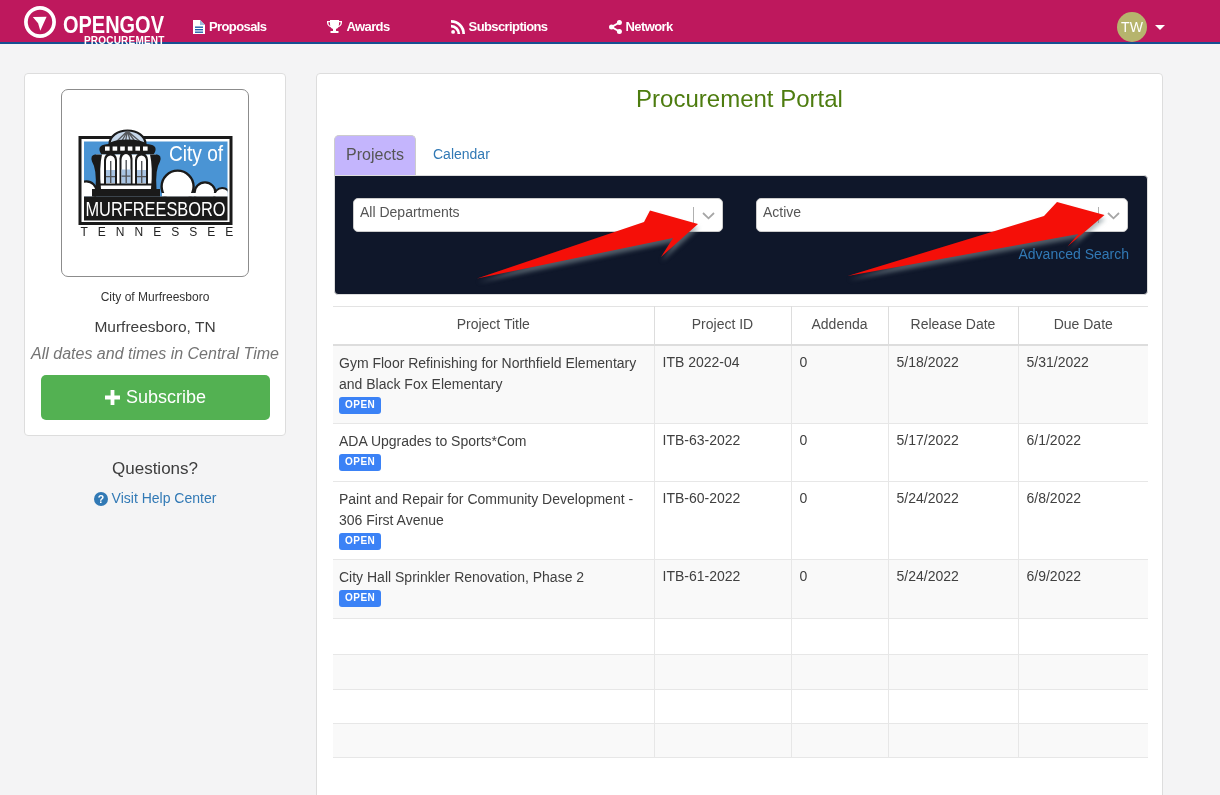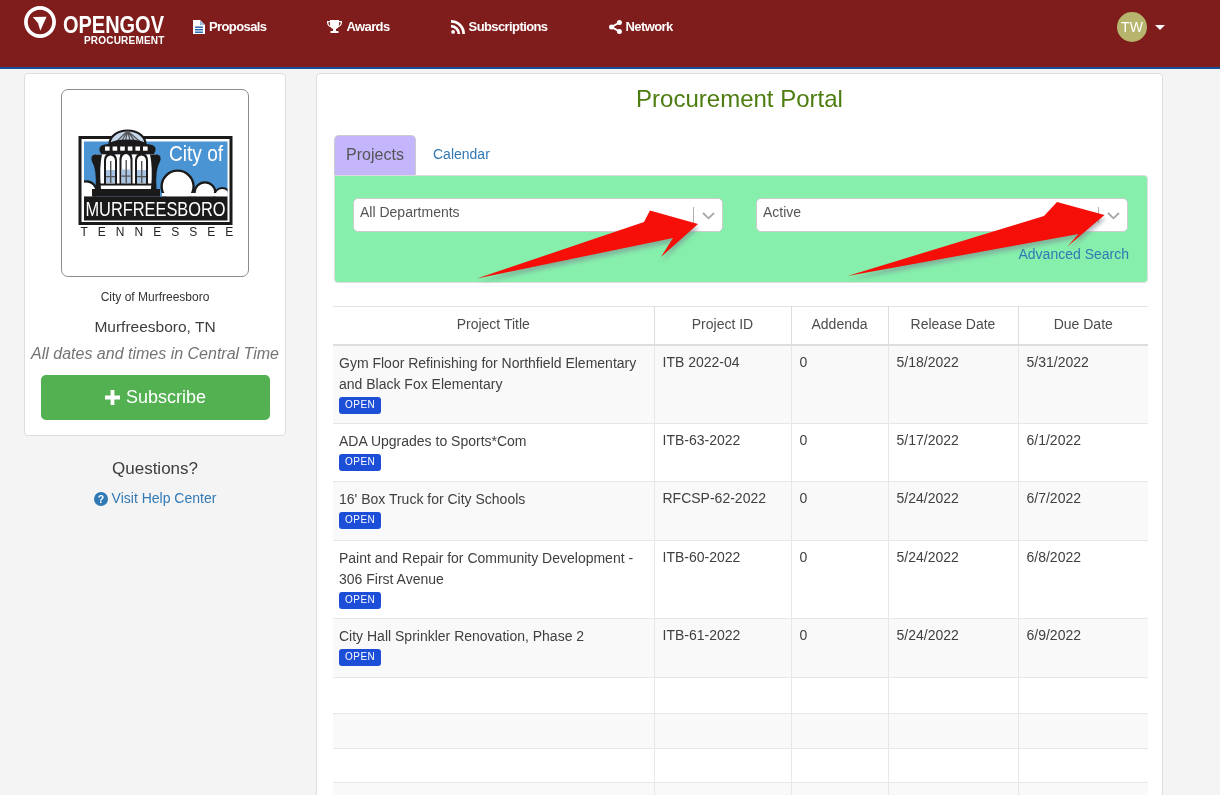--- a/index.html
+++ b/index.html
@@ -1,20 +1,20 @@
 <!DOCTYPE html>
 <html><head>
 <meta charset="utf-8">
 <style>
 * { margin:0; padding:0; box-sizing:border-box; }
 html,body { width:1220px; height:795px; overflow:hidden; }
 body { font-family:"Liberation Sans", sans-serif; background:#f4f4f5; position:relative; }
 
 
-.nav { position:absolute; left:0; top:0; width:1220px; height:69px; background:#7f1d1d; border-bottom:2px solid #174f92;padding-left:20px; }
+.nav { position:absolute; left:0; top:0; width:1220px; height:44px; background:#be185d; border-bottom:2px solid #174f92;padding-left:20px; }
 .logo-wrap { position:absolute; left:26px; top:14px; }
 .logo-circ { position:absolute; left:-2px; top:-8px; width:32px; height:32px; }
 .logo-text { position:absolute; left:37px; top:-3px; color:#fff; font-weight:bold; font-size:24px; letter-spacing:0px; transform:scaleX(0.832); transform-origin:left top; white-space:nowrap; }
 .logo-sub { position:absolute; left:58px; top:21px; color:#fff; font-weight:bold; font-size:10px; letter-spacing:0.2px; white-space:nowrap; }
 .navitems { position:absolute; left:193px; top:0; height:53px; display:flex; align-items:center;gap:36px; }
 .navitem { color:#fff; font-weight:bold; font-size:13px; letter-spacing:-0.6px; display:flex; align-items:center; margin-right:25px; white-space:nowrap; }
 .navitem svg { margin-right:4px; }
 .avatar { position:absolute; left:1117px; top:12px; width:30px; height:30px; border-radius:50%; background:#b6b46d; color:#fff; font-size:14px; text-align:center; line-height:30px; }
 .caret { position:absolute; left:1155px; top:25px; width:0; height:0; border-left:5.5px solid transparent; border-right:5.5px solid transparent; border-top:5.5px solid #fff; }
 
@@ -28,41 +28,41 @@
 .subscribe svg { vertical-align:-2px; margin-right:6px; }
 .questions { position:absolute; left:24px; top:459px; width:262px; text-align:center; font-size:17px; color:#3d3d3d; }
 .helpctr { position:absolute; left:24px; top:490px; width:262px; text-align:center; font-size:14px; color:#3179b5; }
 .helpctr svg { vertical-align:-3px; margin-right:4px; }
 
 
 .mcard { position:absolute; left:316px; top:73px; width:847px; height:760px; background:#fff; border:1px solid #ddd; border-radius:4px; }
 .ptitle { position:absolute; left:0; top:11px; width:100%; text-align:center; font-size:24px; color:#4d7c0f; }
 .tab { position:absolute; left:17px; top:61px; width:82px; height:41px; background:#c4b5fd; border:1px solid #ccc; border-bottom:none; border-radius:5px 5px 0 0; font-size:16px; color:#555; text-align:center; line-height:38px; }
 .caltab { position:absolute; left:116px; top:61px; height:41px; font-size:14px; color:#3179b5; line-height:38px; }
-.fpanel { position:absolute; left:17px; top:101px; width:814px; height:108px; background:#86efac; border:1px solid #ddd; border-radius:0 4px 4px 4px; }
+.fpanel { position:absolute; left:17px; top:101px; width:814px; height:120px; background:#0f172a; border:1px solid #ddd; border-radius:0 4px 4px 4px; }
 .sel { position:absolute; top:22px; height:34px; background:#fff; border:1px solid #ccc; border-radius:5px; font-size:14px; color:#555; }
 .sel .txt { position:absolute; left:6px; top:5px; }
 .sel .chev { position:absolute; right:0; top:0; width:29px; height:32px; }
 .sel .chev::before { content:""; position:absolute; left:0; top:8px; height:16px; width:1px; background:#b0b0b0; }
 .sel .chev svg { position:absolute; left:9px; top:13px; }
 .sel1 { left:18px; width:370px; }
 .sel2 { left:421px; width:372px; }
 .advs { position:absolute; right:18px; top:70px; font-size:14px; color:#3179b5; }
 
 
 table { position:absolute; left:16px; top:232px; border-collapse:collapse; table-layout:fixed; width:815px; font-size:14px; color:#404040; }
 th { font-weight:normal; color:#4d4d4d; font-size:14px; text-align:center; border:1px solid #ddd; border-top:1px solid #e3e3e3; border-bottom:2px solid #ddd; height:38px; padding:0 0 3px 0; }
 th:first-child { border-left:none; } th:last-child { border-right:none; }
 td { border:1px solid #e7e7e7; text-align:left; vertical-align:top; padding:8px 8px; }
 body > * { transform:translateZ(0); }
 td:first-child { border-left:none; text-align:left; padding-left:6px; }
 td:last-child { border-right:none; }
 tr.odd td { background:#f9f9f9; }
 .ttxt { line-height:21px; margin-top:-1px; }
-.badge { display:inline-block; background:#1d4ed8; color:#fff; font-size:10px; font-weight:normal; letter-spacing:0.5px; padding:3px 6px 4px; border-radius:3px; margin-top:2px; line-height:10px; }
+.badge { display:inline-block; background:#3b82f6; color:#fff; font-size:10px; font-weight:bold; letter-spacing:0.5px; padding:3px 6px 4px; border-radius:3px; margin-top:2px; line-height:10px; }
 
 
 .arrow { position:absolute; filter:drop-shadow(1px 4px 2px rgba(125,140,146,0.6)); }
 </style>
 </head>
 <body>
 
 <div class="nav">
   <div class="logo-wrap">
     <svg class="logo-circ" width="32" height="32" viewBox="0 0 32 32">
@@ -221,27 +221,20 @@
           <td>5/18/2022</td>
           <td>5/31/2022</td>
         </tr>
     <tr style="height:58px">
           <td><div class="ttxt">ADA Upgrades to Sports*Com</div><div class="badge">OPEN</div></td>
           <td>ITB-63-2022</td>
           <td>0</td>
           <td>5/17/2022</td>
           <td>6/1/2022</td>
         </tr>
-    <tr class="odd" style="height:59px">
-          <td><div class="ttxt">16' Box Truck for City Schools</div><div class="badge">OPEN</div></td>
-          <td>RFCSP-62-2022</td>
-          <td>0</td>
-          <td>5/24/2022</td>
-          <td>6/7/2022</td>
-        </tr>
     <tr style="height:78px">
           <td><div class="ttxt">Paint and Repair for Community Development - 306 First Avenue</div><div class="badge">OPEN</div></td>
           <td>ITB-60-2022</td>
           <td>0</td>
           <td>5/24/2022</td>
           <td>6/8/2022</td>
         </tr>
     <tr class="odd" style="height:59px">
           <td><div class="ttxt">City Hall Sprinkler Renovation, Phase 2</div><div class="badge">OPEN</div></td>
           <td>ITB-61-2022</td>

